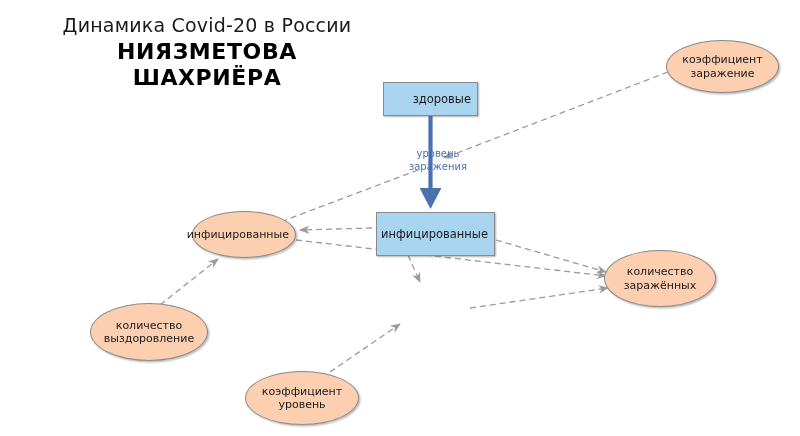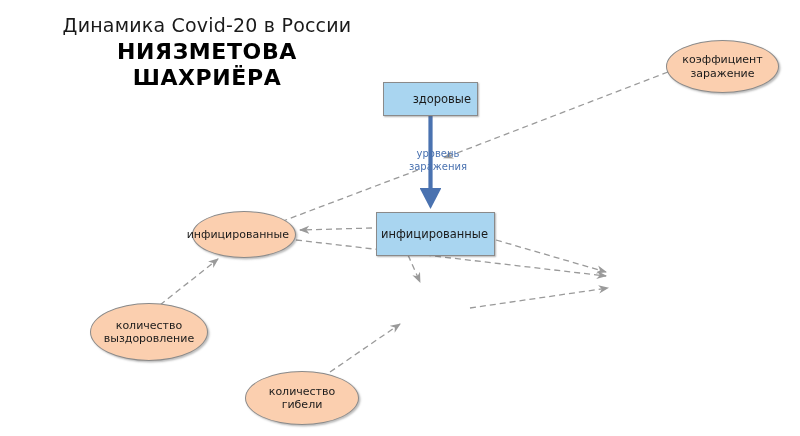--- a/index.html
+++ b/index.html
@@ -132,28 +132,31 @@
 
   <div class="node node-box" style="left:376px; top:212px; width:119px; height:44px;">
     <span>инфицированные</span>
   </div>
 
   <div class="node node-ellipse" style="left:192px; top:211px; width:104px; height:47px;">
     <span>инфицированные</span>
   </div>
 
 
+  <div class="node node-ellipse" style="left:604px; top:250px; width:112px; height:57px;">
+    <span>количество заражённых</span>
+  </div>
 
   <div class="node node-ellipse" style="left:666px; top:40px; width:113px; height:53px;">
     <span>коэффициент заражение</span>
   </div>
 
   <div class="node node-ellipse" style="left:90px; top:303px; width:118px; height:58px;">
     <span>количество выздоровление</span>
   </div>
 
   <div class="node node-ellipse" style="left:245px; top:371px; width:114px; height:54px;">
-    <span>количество гибели</span>
+    <span>коэффициент уровень</span>
   </div>
 
   <div id="flow-label">уровень заражения</div>
 
 </div>
 
 </body></html>

